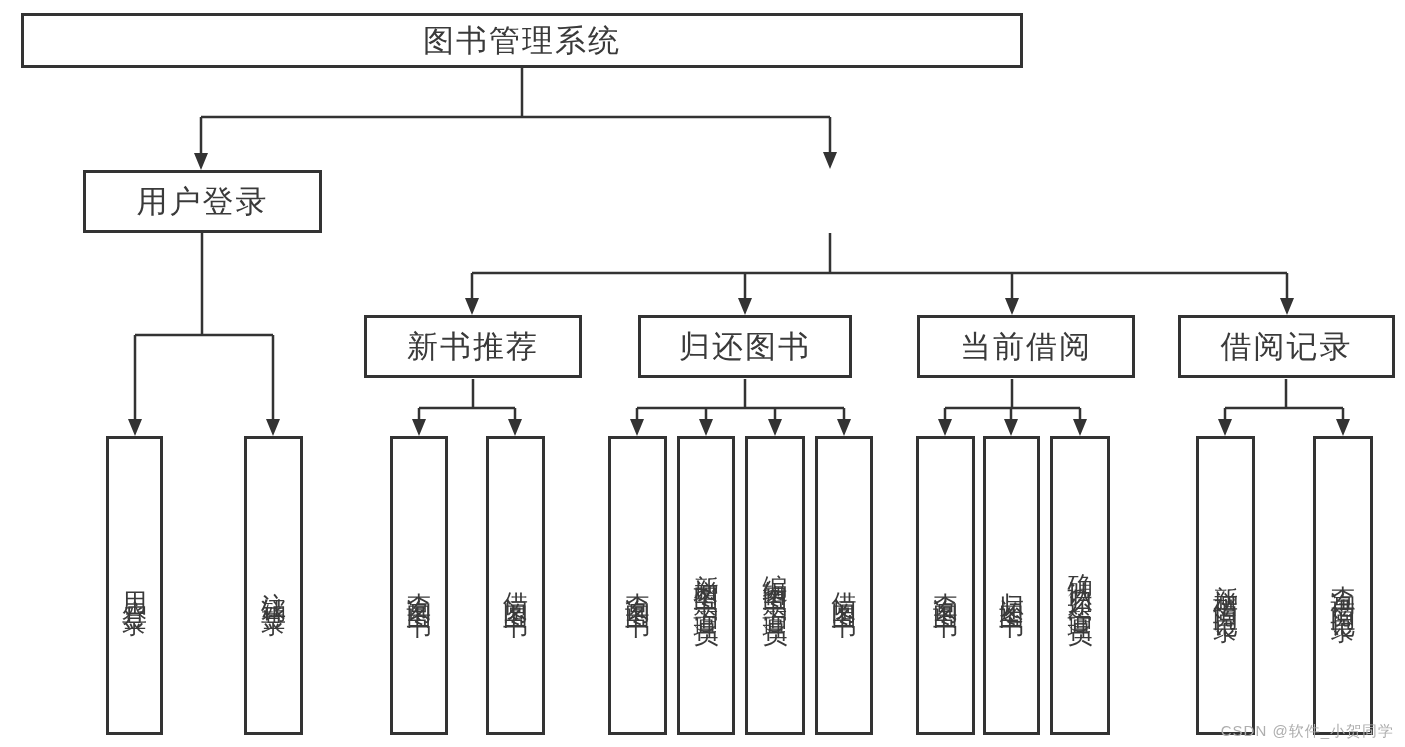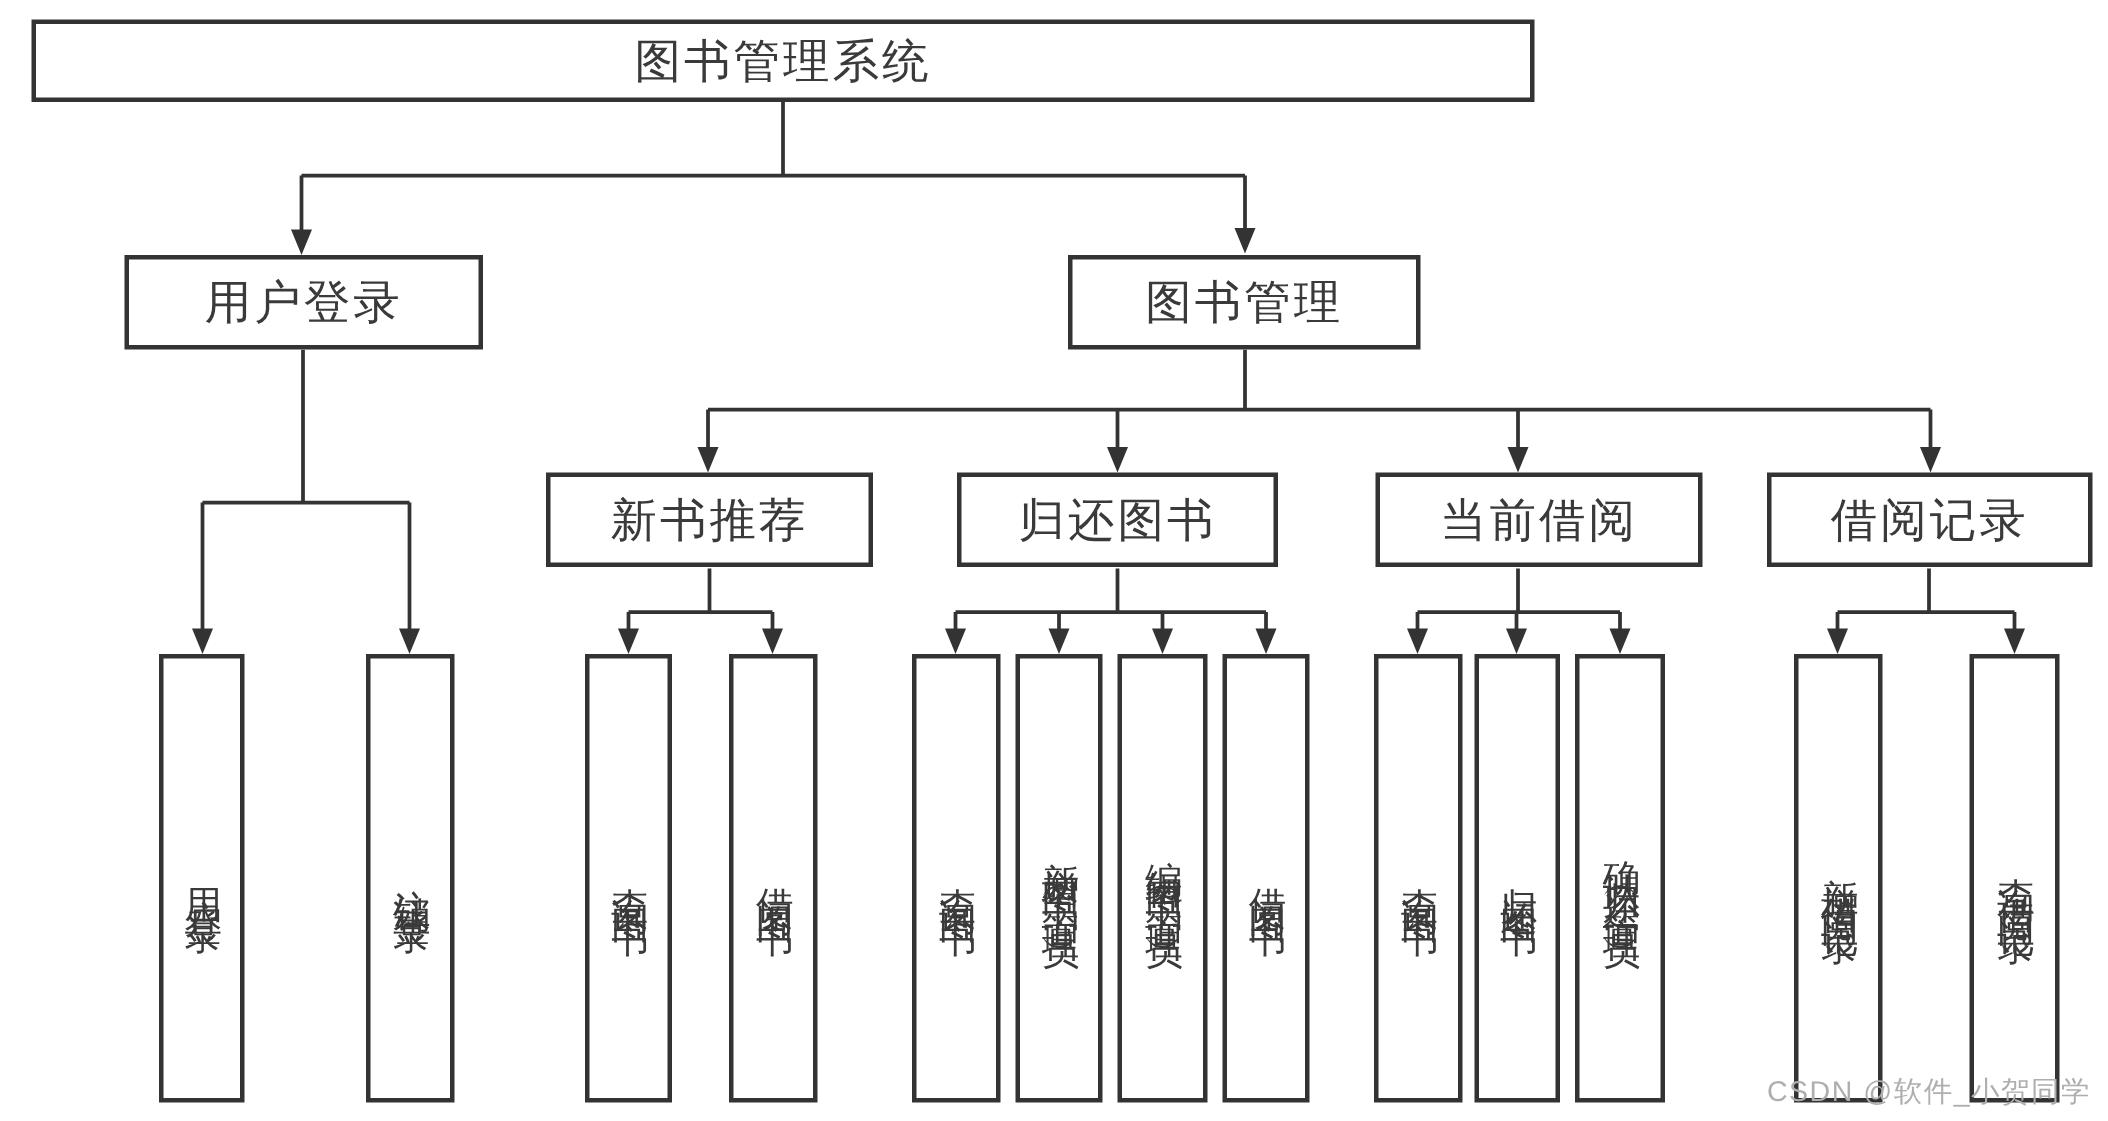--- a/index.html
+++ b/index.html
@@ -16,21 +16,21 @@
   }
   .node.h span {
     font-size:31px; letter-spacing:2px; color:#3a3a3a; white-space:nowrap;
   }
   .node.v span {
     writing-mode:vertical-rl; text-orientation:mixed;
     font-size:25px; letter-spacing:7px; color:#3a3a3a; line-height:1;
   }
   .watermark {
     position:absolute; right:11px; bottom:6px;
-    font-size:19px; color:#aeaeae; letter-spacing:1px; white-space:nowrap;text-align:right;
+    font-size:15px; color:#aeaeae; letter-spacing:1px; white-space:nowrap;text-align:right;
   }
 </style>
 </head>
 <body>
 
 <div id="stage">
 
   <svg id="connectors" viewBox="0 0 1405 747" xmlns="http://www.w3.org/2000/svg" aria-hidden="true">
     <path fill="none" stroke="#333333" stroke-width="2.5" d="
       M522,68 V117 M201,117 H830 M201,117 V156 M830,117 V155
@@ -61,23 +61,20 @@
       M1218,419 L1232,419 L1225,436 Z
       M1336,419 L1350,419 L1343,436 Z"></path>
   </svg>
 
   <div class="node h" style="left:21px; top:13px; width:1002px; height:55px;">
     <span>图书管理系统</span>
   </div>
 
   <div class="node h" style="left:83px; top:170px; width:239px; height:63px;">
     <span>用户登录</span>
-  </div>
-  <div class="node h" style="left:712px; top:170px; width:235px; height:63px;">
-    <span>图书管理</span>
   </div>
 
   <div class="node h" style="left:364px; top:315px; width:218px; height:63px;text-align:right;">
     <span>新书推荐</span>
   </div>
   <div class="node h" style="left:638px; top:315px; width:214px; height:63px;">
     <span>归还图书</span>
   </div>
   <div class="node h" style="left:917px; top:315px; width:218px; height:63px;">
     <span>当前借阅</span>

